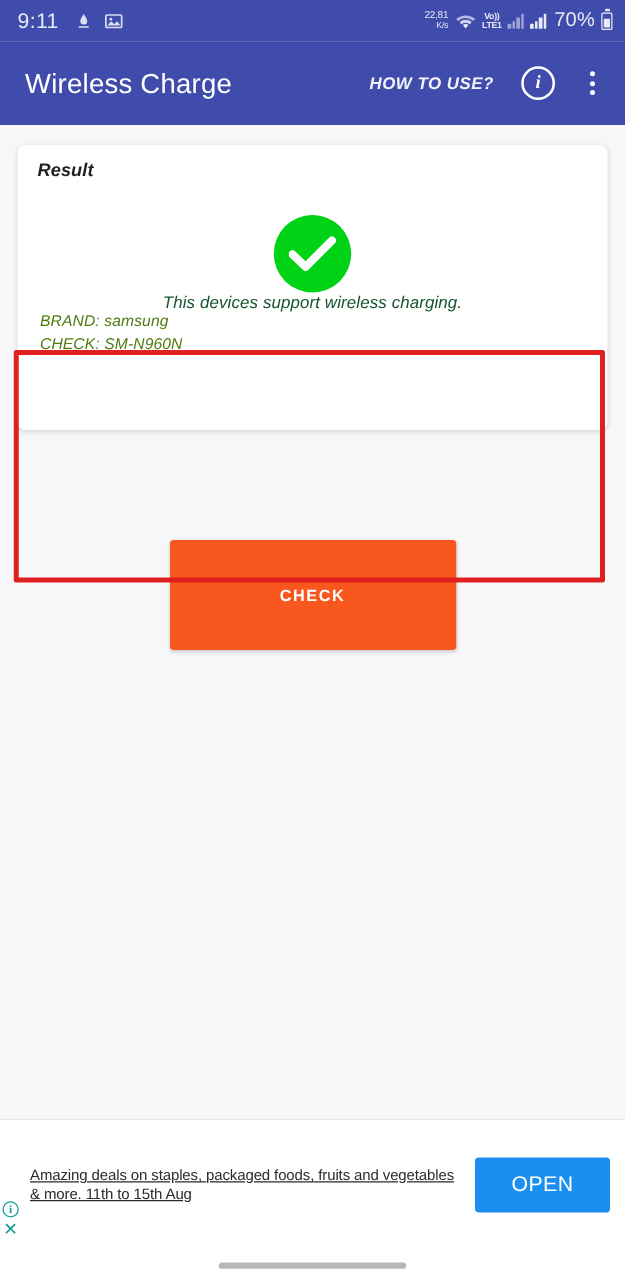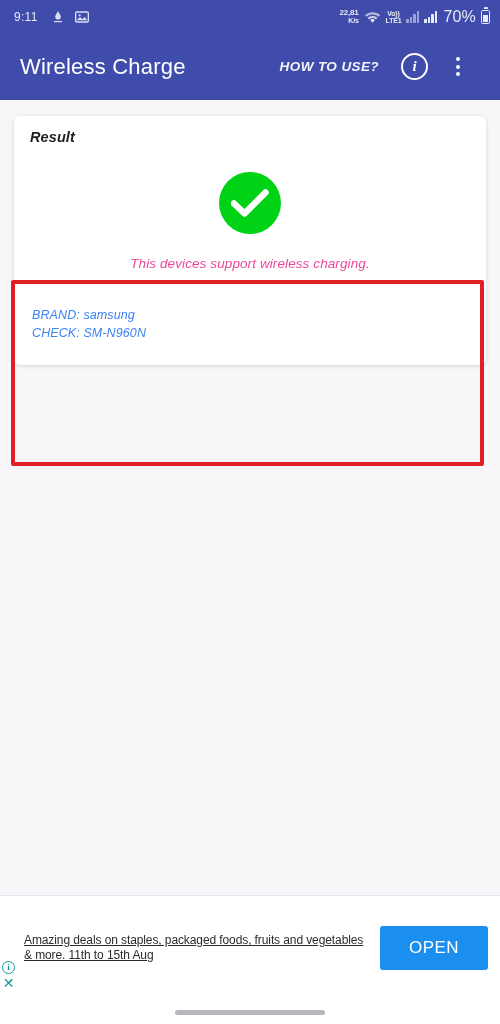--- a/index.html
+++ b/index.html
@@ -18,28 +18,28 @@
 
   
   .statusbar {
     height:33px;
     background:#3f4cab;
     display:flex; align-items:center;
     padding:0 10px 0 14px;
     color:#e9eaf7;
     flex:0 0 auto;
   }
-  .sb-time { font-size:12px; letter-spacing:.3px; font-weight:400; }
+  .sb-time { font-size:17px; letter-spacing:.3px; font-weight:400; }
   .sb-left-icons { display:flex; align-items:center; gap:8px; margin-left:12px; }
   .sb-ic { width:16px; height:16px; display:block; opacity:.92; }
   .sb-spacer { flex:1 1 auto; }
   .sb-right { display:flex; align-items:center; gap:5px; }
   .sb-netspeed {
     font-size:8px; line-height:8px; text-align:right;
-    font-weight:700; letter-spacing:-.2px;
+    font-weight:400; letter-spacing:-.2px;
   }
   .sb-netspeed .n2 { font-size:7px; }
   .sb-volte {
     font-size:7px; line-height:7px; text-align:center;
     font-weight:700; letter-spacing:-.2px;
   }
   .bars { display:flex; align-items:flex-end; gap:1px; height:13px; }
   .bars i { display:block; width:2.5px; background:#e9eaf7; border-radius:.5px; }
   .bars i:nth-child(1){ height:4px; }
   .bars i:nth-child(2){ height:6.5px; }
@@ -55,21 +55,21 @@
   .batt-ic:after {
     content:""; position:absolute; left:0.6px; right:0.6px; bottom:0.6px;
     height:55%; background:#e9eaf7; border-radius:0 0 .5px .5px;
   }
 
   
   .appbar {
     height:67px;
     background:#3f4cab;
     display:flex; align-items:center;
-    padding:0 32px 0 20px;
+    padding:0 16px 0 20px;
     flex:0 0 auto;
   }
   .app-title {
     color:#ffffff; font-size:22px; font-weight:400; letter-spacing:.2px;
   }
   .ab-spacer { flex:1 1 auto; }
   .how-to-use {
     color:#f2f3fb; font-size:13.5px; font-weight:600; letter-spacing:.4px;
     margin-right:22px; cursor:pointer; white-space:nowrap;font-style:italic;
   }
@@ -99,26 +99,26 @@
     font-size:14.5px; font-weight:700; color:#1f1f1f; letter-spacing:.1px;
   }
   .result-body { padding:18px 0 22px 0; }
   .check-circle {
     width:62px; height:62px; border-radius:50%;
     background:#00d215; margin:0 auto;
     display:flex; align-items:center; justify-content:center;
   }
   .check-circle svg { display:block; }
   .result-msg {
-    margin-top:22px; text-align:center;
-    font-size:13.5px; color:#ec4899; letter-spacing:.1px;
+    text-align:center;
+    font-size:13.5px; color:#14532d; letter-spacing:.1px;
   }
   .device-info {
-    margin-top:36px; padding-left:18px;
-    font-size:12.5px; color:#3b82f6; line-height:1.42; letter-spacing:.1px;
+    padding-left:18px;
+    font-size:12.5px; color:#4d7c0f; line-height:1.42; letter-spacing:.1px;
   }
 
   
   .annot-box {
     position:absolute;
     left:11px; top:180px; width:473px; height:186px;
     border:4px solid #e02020;
     border-radius:2px;
     pointer-events:none;
     z-index:5;
@@ -262,20 +262,23 @@
         <div class="result-msg">This devices support wireless charging.</div>
         <div class="device-info">
           <div>BRAND: samsung</div>
           <div>CHECK: SM-N960N</div>
         </div>
       </div>
     </div>
 
     <div class="annot-box"></div>
 
+    <div class="check-btn-wrap">
+      <button class="check-btn">CHECK</button>
+    </div>
   </div>
 
   <div class="ad-banner">
     <div class="ad-marks">
       <span class="ad-i">i</span>
       <span class="ad-x">✕</span>
     </div>
     <div class="ad-text">Amazing deals on staples, packaged foods, fruits and vegetables &amp; more. 11th to 15th Aug</div>
     <button class="ad-open">OPEN</button>
   </div>

